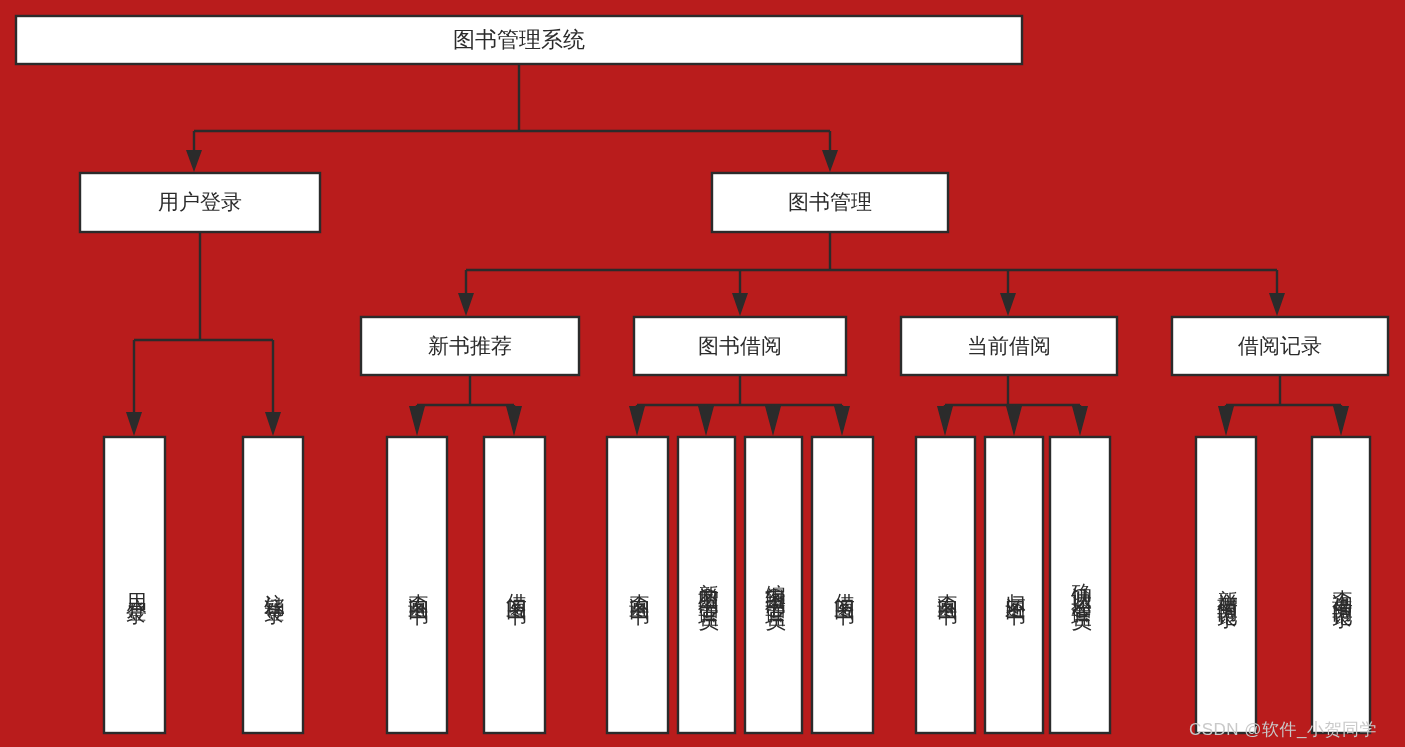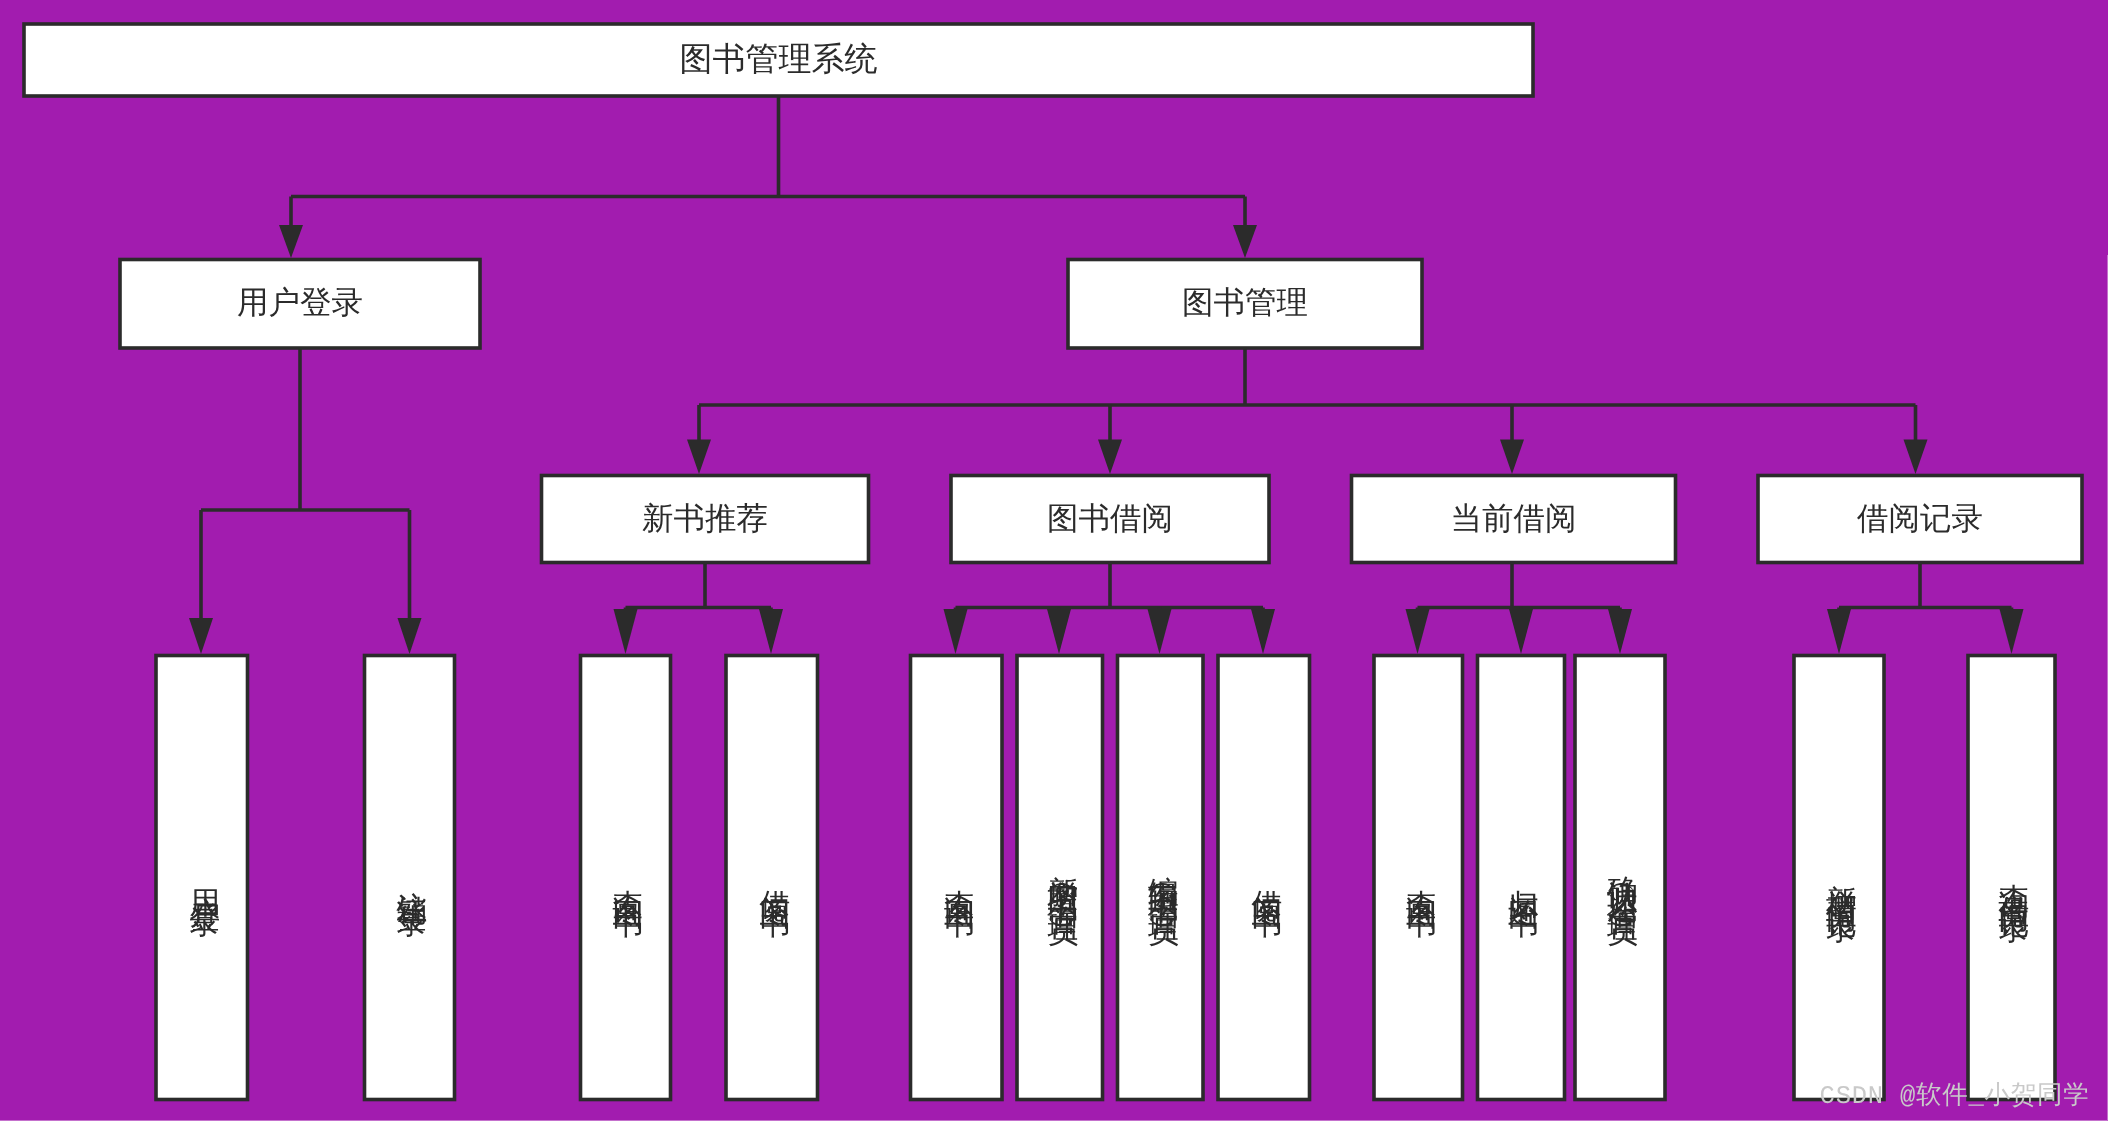--- a/index.html
+++ b/index.html
@@ -10,21 +10,21 @@
   body {
     width: 1405px;
     height: 747px;
     font-family: "Liberation Sans", "DejaVu Sans", sans-serif;
     overflow: hidden;
   }
   #diagram-root {
     position: relative;
     width: 1405px;
     height: 747px;
-    background: #a21caf;
+    background: #b91c1c;
   }
   svg#tree-svg {
     position: absolute;
     top: 0;
     left: 0;
     width: 1405px;
     height: 747px;
     display: block;
   }
   .node-box {
@@ -55,23 +55,23 @@
     stroke-width: 2.4;
     fill: none;
     stroke-linecap: butt;
   }
   .arrow-head {
     fill: #2b2b2b;
     stroke: none;
   }
   .watermark {
     position: absolute;
-    right: 12px;
+    right: 28px;
     bottom: 6px;
-    font-family: Liberation Mono, monospace;
+    font-family: Liberation Sans, sans-serif;
     font-size: 17px;
     color: #c9c9c9;
     white-space: nowrap;
     user-select: none;
     letter-spacing: 0.5px;
   }
 </style>
 </head>
 <body>
 

